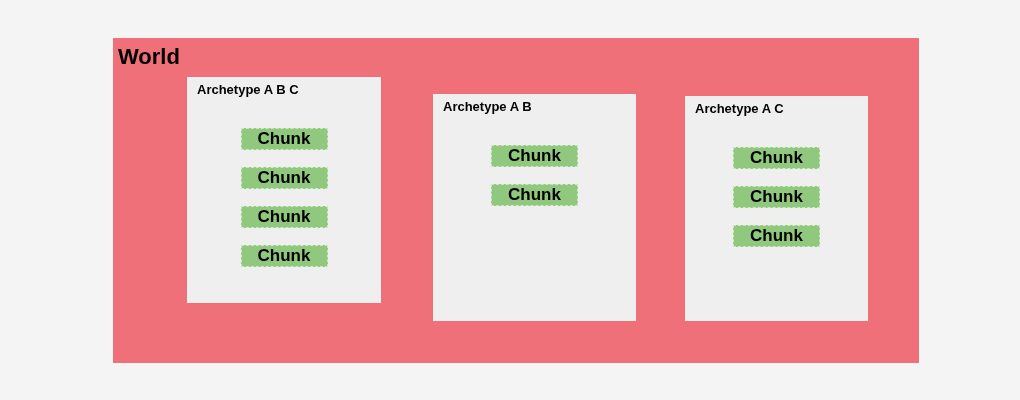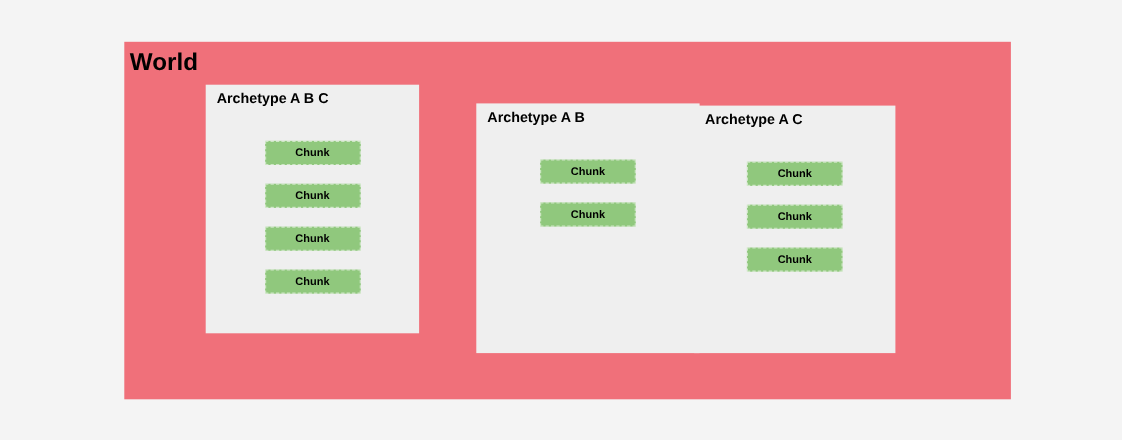--- a/index.html
+++ b/index.html
@@ -31,21 +31,21 @@
     font-weight: bold;
     color: var(--text, #000000);
     white-space: nowrap;
   }
   .archetype {
     position: absolute;
     background: var(--archetype-fill, #efefef);
   }
   .archetype:nth-of-type(1) { left: 74px;  top: 39px; width: 194px; height: 226px; }
   .archetype:nth-of-type(2) { left: 320px; top: 56px; width: 172px; height: 227px; padding-left: 31px; }
-  .archetype:nth-of-type(3) { left: 518px; top: 58px; width: 183px; height: 225px; text-align: center; }
+  .archetype:nth-of-type(3) { left: 572px; top: 58px; width: 183px; height: 225px; text-align: center; }
   .archetype-title {
     position: absolute;
     left: 10px;
     top: 5px;
     font-size: 13px;
     font-weight: bold;
     color: var(--text, #000000);
     white-space: nowrap;
   }
   .chunks {
@@ -60,21 +60,21 @@
   }
   .chunk {
     box-sizing: border-box;
     width: 87px;
     height: 22px;
     background: var(--chunk-fill, #90c87d);
     border: 1px dashed rgba(255, 255, 255, 0.55);
     display: flex;
     align-items: center;
     justify-content: center;
-    font-size: 10px;
+    font-size: 17px;
     font-weight: bold;
     color: var(--text, #000000);
   }
 </style>
 </head>
 <body>
 
 <div class="stage">
   <div class="world">
     <div class="world-title">World</div>

